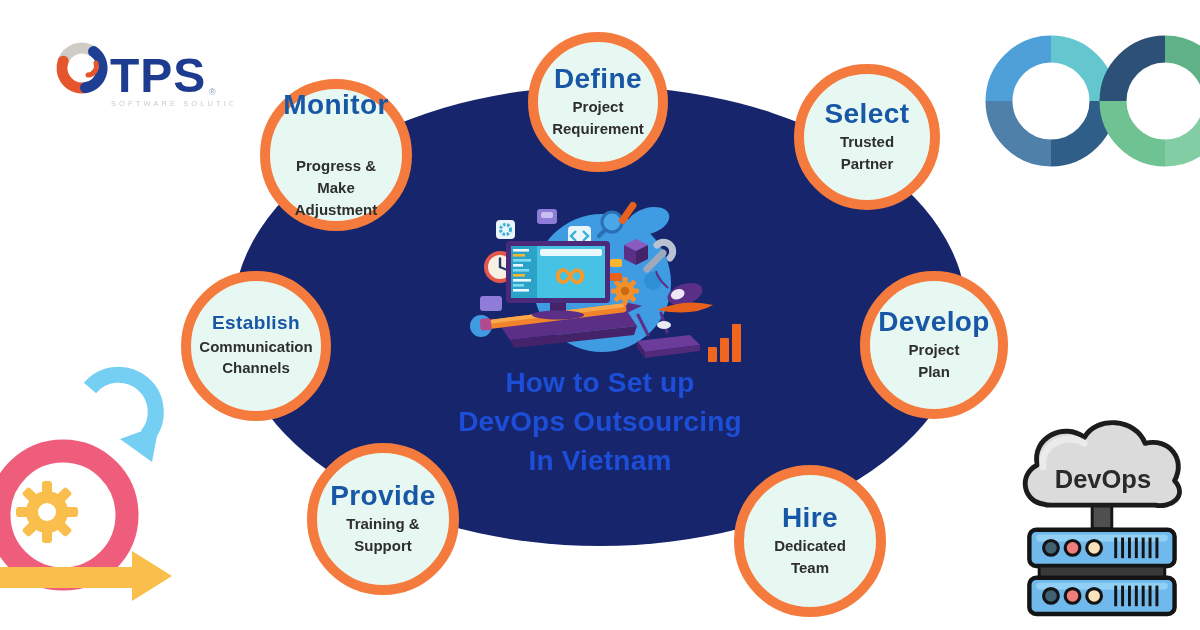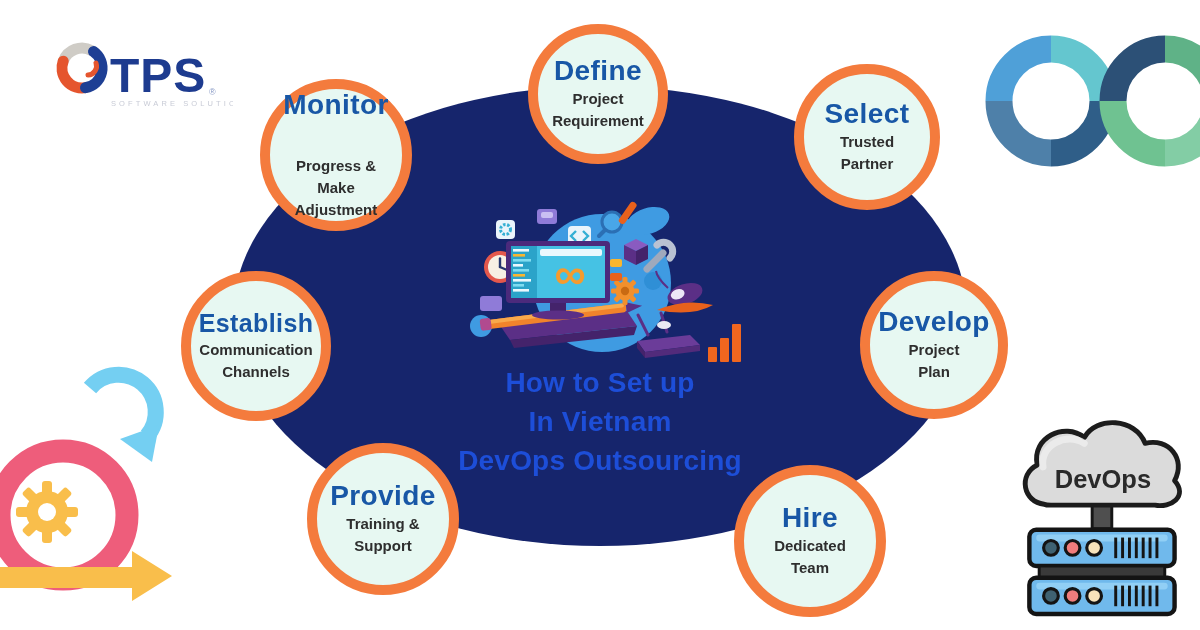--- a/index.html
+++ b/index.html
@@ -26,28 +26,28 @@
     text-align:center;
   }
   .step-title{
     color:#1857A6;font-weight:bold;font-size:28px;line-height:1.05;
     letter-spacing:.4px;white-space:nowrap;
   }
   .step-sub{
     color:#2E2E2E;font-weight:bold;font-size:15px;line-height:1.45;
     margin-top:3px;white-space:pre-line;
   }
-  .step-define   {left:528px;top:24px;width:140px;height:140px;}
+  .step-define   {left:528px;top:32px;width:140px;height:140px;}
   .step-select   {left:794px;top:64px;width:146px;height:146px;}
   .step-develop  {left:860px;top:271px;width:148px;height:148px;}
   .step-hire     {left:734px;top:465px;width:152px;height:152px;}
   .step-provide  {left:307px;top:443px;width:152px;height:152px;}
   .step-establish{left:181px;top:271px;width:150px;height:150px;}
   .step-monitor  {left:260px;top:79px;width:152px;height:152px;gap:33px;}
-  .step-establish .step-title{font-size:25px;}
+  .step-establish .step-title{font-size:19px;}
   
   .illu   {position:absolute;left:452px;top:193px;width:300px;height:180px;z-index:2;}
   .brand  {position:absolute;left:48px; top:28px; width:185px;height:85px; z-index:5;}
   .inflogo{position:absolute;left:975px;top:18px; width:260px;height:166px;z-index:1;}
   .agile  {position:absolute;left:0;    top:355px;width:190px;height:275px;z-index:1;}
   .server {position:absolute;left:1008px;top:410px;width:185px;height:208px;z-index:1;}
   .brand-name{font-weight:bold;letter-spacing:1px;}
 </style>
 </head>
 <body>
@@ -172,22 +172,22 @@
       <text x="118" y="96" font-size="44" font-weight="bold" fill="#F59B2E" text-anchor="middle">∞</text>
       <rect x="158" y="66" width="12" height="8" rx="2" fill="#F9B62F"></rect>
       <rect x="158" y="80" width="12" height="8" rx="2" fill="#E8611C"></rect>
       <rect x="98" y="110" width="16" height="9" fill="#44236B"></rect>
       <ellipse cx="106" cy="122" rx="26" ry="4.5" fill="#5B2F86"></ellipse>
     </g>
   </svg>
 
   <div class="headline">
     <div>How to Set up</div>
+    <div>DevOps Outsourcing</div>
     <div>In Vietnam</div>
-    <div>DevOps Outsourcing</div>
   </div>
 
   <div class="step step-define">
     <div class="step-title">Define</div>
     <div class="step-sub">Project
 Requirement</div>
   </div>
   <div class="step step-select">
     <div class="step-title">Select</div>
     <div class="step-sub">Trusted

